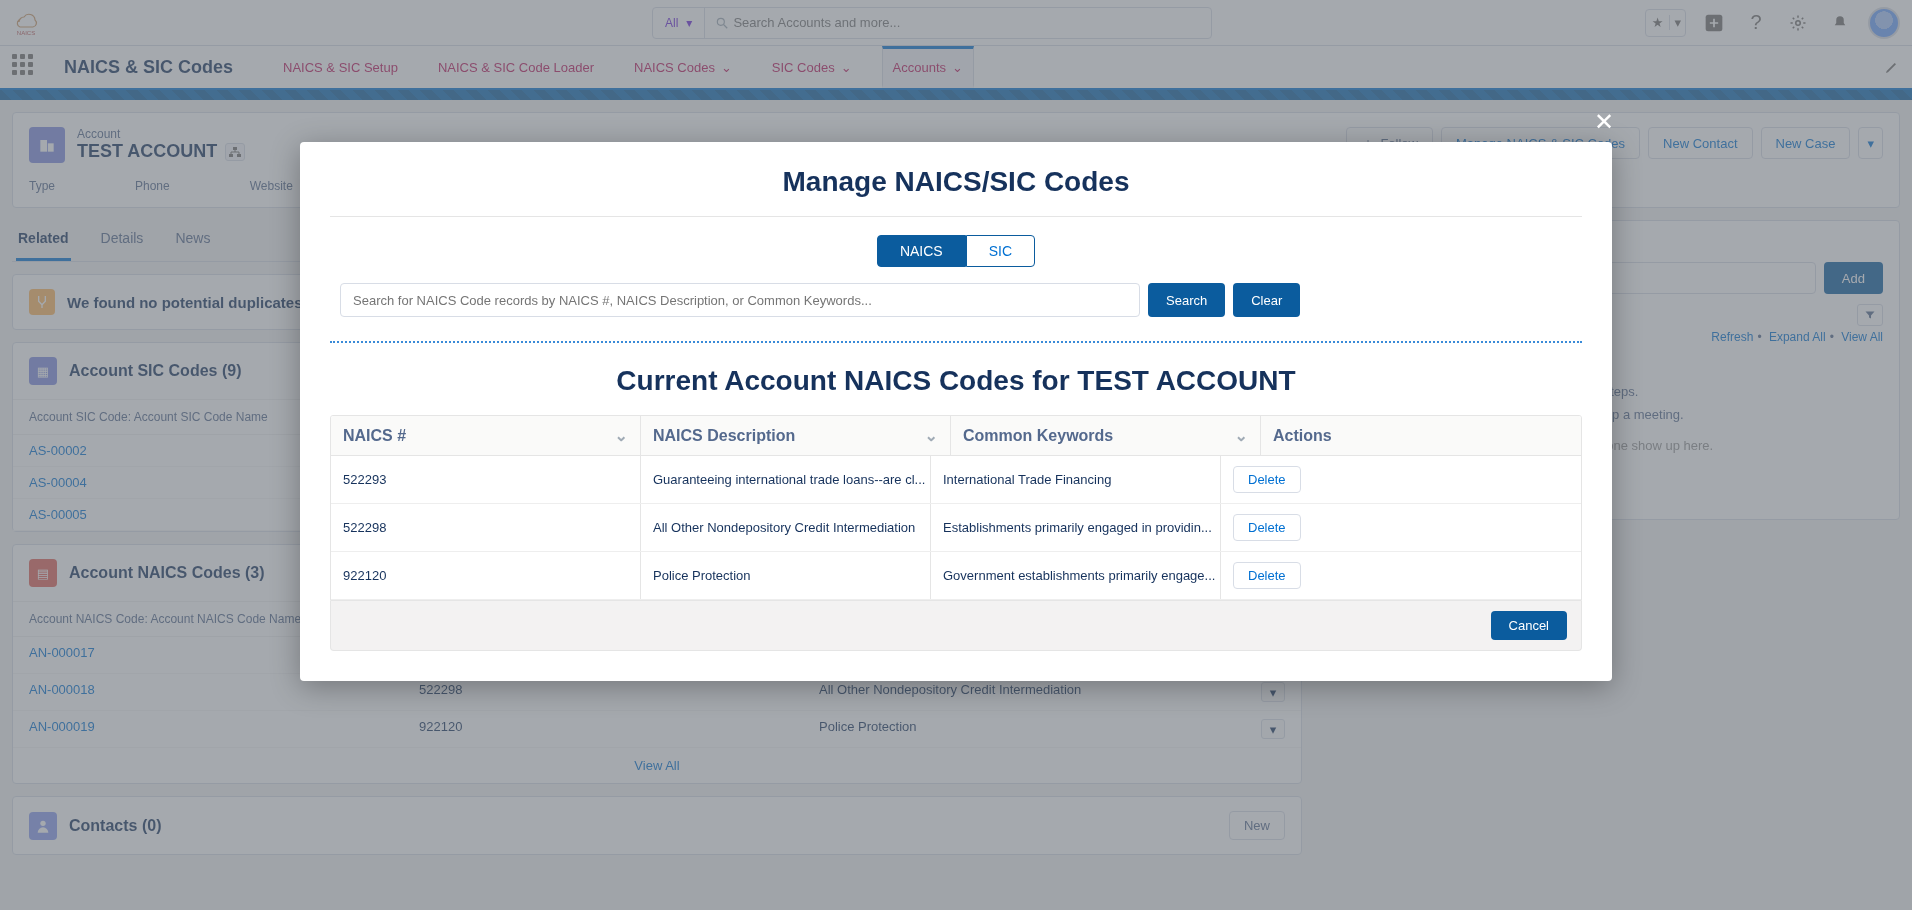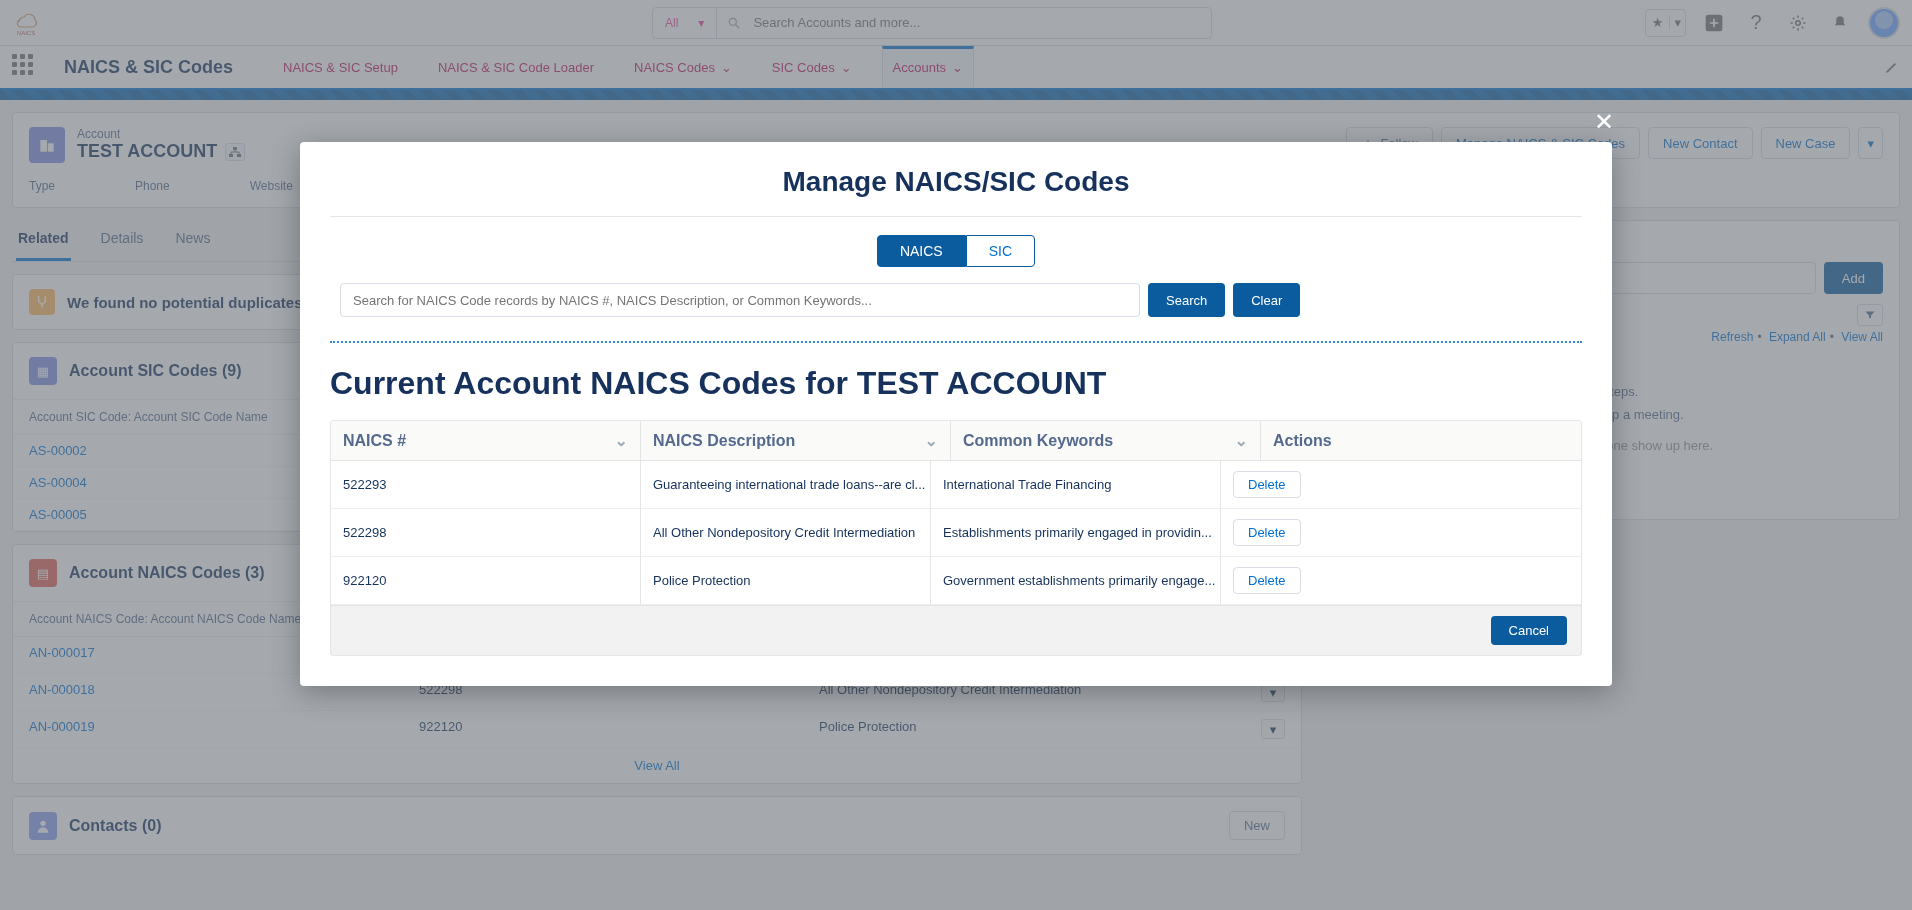--- a/index.html
+++ b/index.html
@@ -32,26 +32,26 @@
     }
     .global-search {
       display:flex; align-items:center;
       border: 1px solid #d8dde6; border-radius:4px;
       height: 32px;
       flex: 0 0 560px;
     }
     .gs-scope {
       border-right:1px solid #d8dde6;
       padding: 0 12px; height:100%;
-      display:flex; align-items:center; gap:20px;
-      color:#ec4899; font-size:12px;
+      display:flex; align-items:center; gap:8px;
+      color:#6d28d9; font-size:12px;
       cursor:pointer;
     }
     .gs-input {
-      flex:1; display:flex; align-items:flex-end; gap:12px;
+      flex:1; display:flex; align-items:flex-end; gap:4px;
       padding:0 10px; color:#706e6b;
     }
     .gs-input input {
       border:none; outline:none; font-size:13px; width:100%;
       color:#54698d;
     }
     .util-right {
       margin-left:auto; display:flex; align-items:center; gap:14px;
       color:#706e6b;
     }
@@ -266,21 +266,21 @@
 
     .modal-search-row {
       display:flex; gap:8px; justify-content:flex-start; padding:0 10px 24px;
       border-bottom:2px dotted #3a8bd8;
     }
     .modal-search-row input {
       width:800px; border:1px solid #d8dde6; border-radius:4px; height:34px;
       padding:0 12px; font-size:13px; color:#54698d;
     }
     .modal h2 {
-      text-align:left; font-size:32px; font-weight:700; margin:22px 0 18px;
+      text-align:center; font-size:28px; font-weight:700; margin:22px 0 18px;
     }
 
     .grid {
       border:1px solid #e5e5e5; border-radius:3px 3px 0 0; overflow:hidden;
     }
     .grid-head, .grid-row {
       display:flex;
     }
     .grid-head {
       background:#fafaf9; border-bottom:1px solid #e5e5e5;

